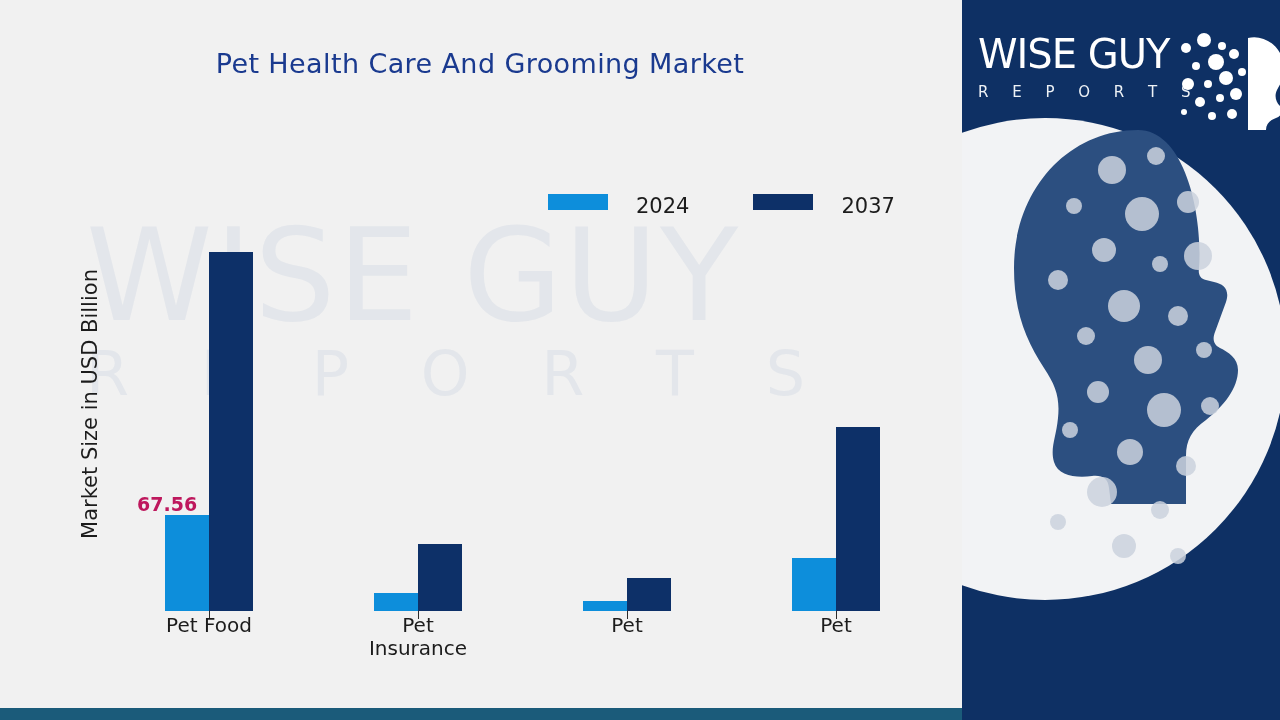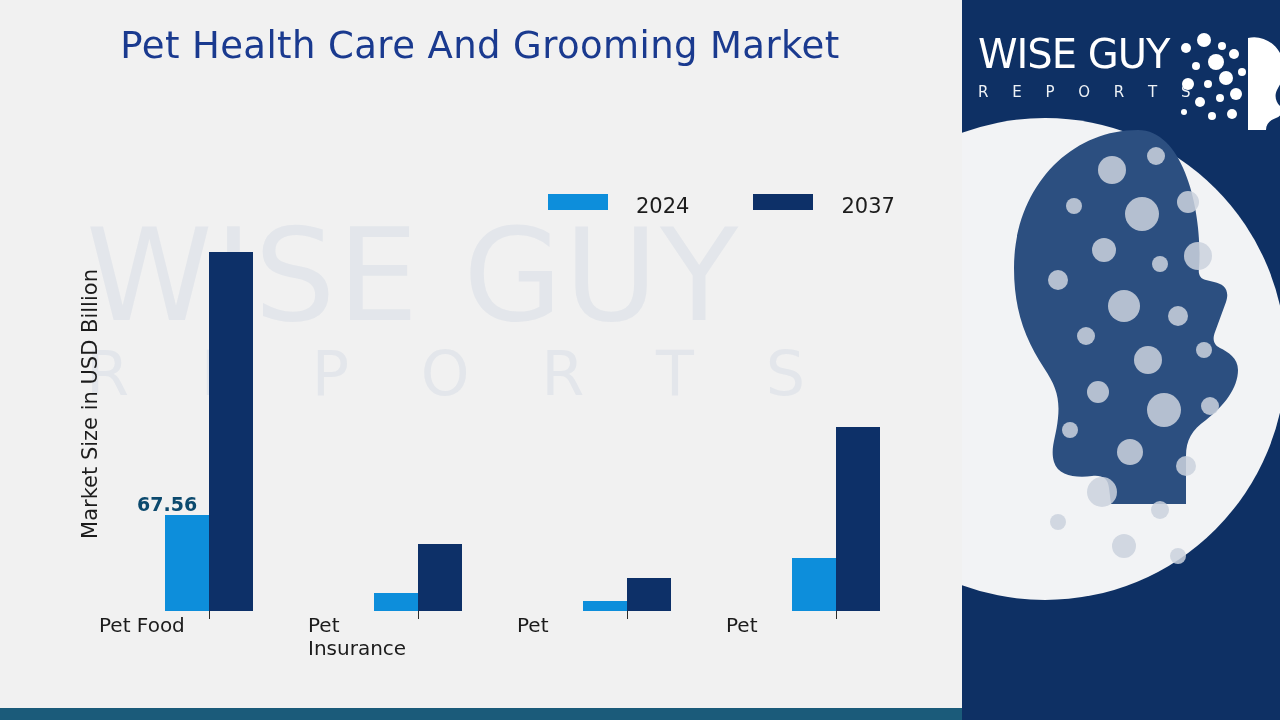--- a/index.html
+++ b/index.html
@@ -14,22 +14,22 @@
   .wm{
     position:absolute;left:86px;top:215px;width:800px;
     color:#dfe3e9;opacity:.75;user-select:none;pointer-events:none;
     font-family:"DejaVu Sans","Liberation Sans",sans-serif;
   }
   .wm-main{font-size:128px;letter-spacing:2px;line-height:.95;font-weight:400;white-space:nowrap;}
   .wm-sub{font-size:62px;letter-spacing:26px;line-height:1;margin-top:6px;white-space:nowrap;}
 
   
   .title{
-    position:absolute;left:0;top:24px;width:960px;text-align:center;
-    font-size:37px;color:#1a3a8f;letter-spacing:.4px;white-space:nowrap;
+    position:absolute;left:0;top:48px;width:960px;text-align:center;
+    font-size:27px;color:#1a3a8f;letter-spacing:.4px;white-space:nowrap;
   }
 
   
   .ylabel{
     position:absolute;left:-100px;top:392px;width:380px;text-align:center;
     transform:rotate(-90deg);transform-origin:center center;
     font-size:21px;color:#1c1c1c;white-space:nowrap;
   }
 
   
@@ -39,25 +39,25 @@
   .legend-text{font-size:21px;color:#1c1c1c;}
 
   
   .plot{position:absolute;left:0;top:0;width:960px;height:720px;}
   .baseline{position:absolute;left:96px;top:611px;width:860px;height:1px;background:transparent;}
   .bar{display:block;}
   .bar-2024{background:#0d8edb;}
   .bar-2032{background:#0d3068;}
   .tick{position:absolute;top:611px;width:1px;height:8px;background:#2b2b2b;}
   .cat{
-    position:absolute;top:614px;text-align:left;font-size:20px;color:#1c1c1c;
+    position:absolute;top:614px;text-align:center;font-size:20px;color:#1c1c1c;
     line-height:23px;
   }
   .dlabel{
-    position:absolute;font-size:19px;font-weight:bold;color:#0c4a6e;white-space:nowrap;text-align:center;
+    position:absolute;font-size:19px;font-weight:bold;color:#be185d;white-space:nowrap;text-align:center;
   }
 
   
   .panel{position:absolute;left:962px;top:0;width:318px;height:720px;background:#0e3064;overflow:hidden;}
   .panel-circle{
     position:absolute;left:-158px;top:118px;width:482px;height:482px;border-radius:50%;
     background:#f2f3f5;
   }
   .head-shape{position:absolute;left:48px;top:126px;width:260px;height:380px;}
   .dots-wrap{position:absolute;left:-150px;top:110px;width:420px;height:500px;}

